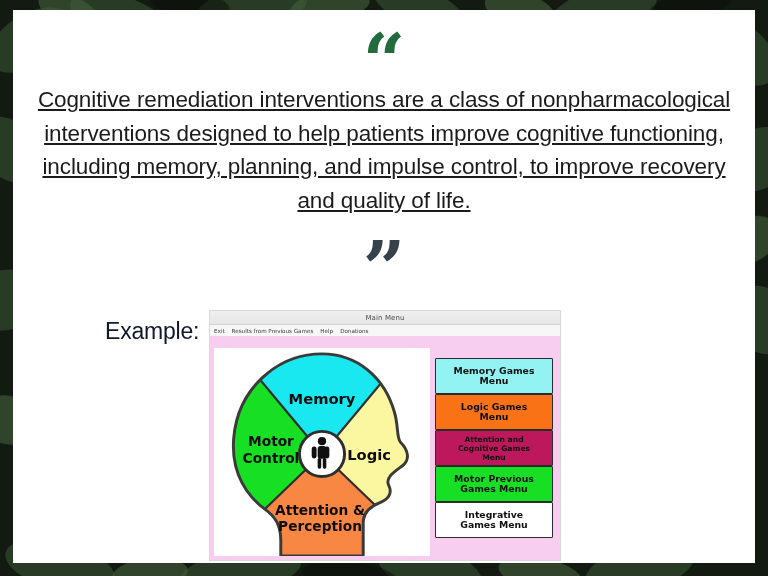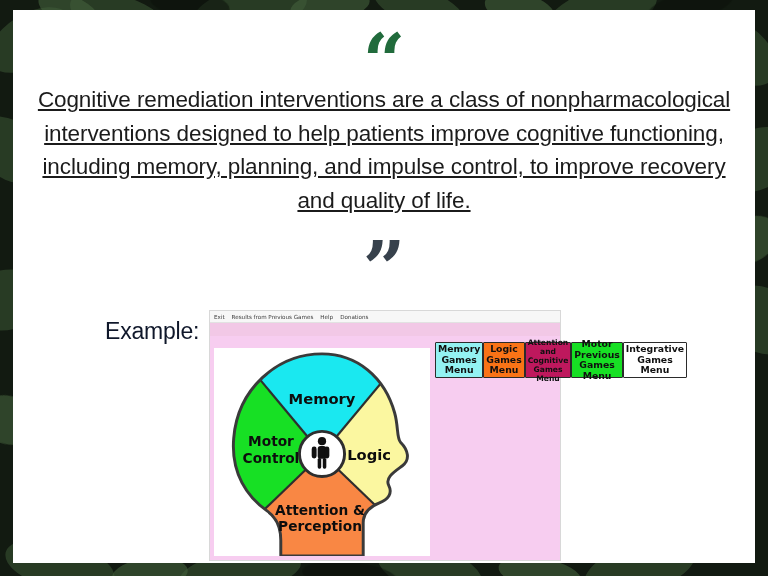--- a/index.html
+++ b/index.html
@@ -145,21 +145,21 @@
   #brain-panel svg { display: block; width: 100%; height: 100%; }
   .brain-label {
     font-family: "DejaVu Sans", sans-serif;
     font-weight: 700;
     fill: #0d0d0d;
   }
 
   #button-column {
     flex: 1 1 auto;
     display: flex;
-    flex-direction: row;
+    flex-direction: column;
     justify-content: center;
     padding: 2px 3px 2px 1px;
     box-sizing: border-box;
   }
   .menu-button {
     border: 1.5px solid #2b2b2b;
     border-radius: 1px;
     display: flex;
     align-items: center;
     justify-content: center;
@@ -220,20 +220,23 @@
   <div id="quote-open" class="quote-mark">“</div>
 
   <div id="quote-text">Cognitive remediation interventions are a class of nonpharmacological interventions designed to help patients improve cognitive functioning, including memory, planning, and impulse control, to improve recovery and quality of life.</div>
 
   <div id="quote-close" class="quote-mark">”</div>
 
   <div id="example-label">Example:</div>
 
   <div id="app-window">
 
+    <div id="titlebar">
+      <span id="titlebar-text">Main Menu</span>
+    </div>
 
     <div id="menubar">
       <span class="menu-item">Exit</span>
       <span class="menu-item">Results from Previous Games</span>
       <span class="menu-item">Help</span>
       <span class="menu-item">Donations</span>
     </div>
 
     <div id="app-body">
 

